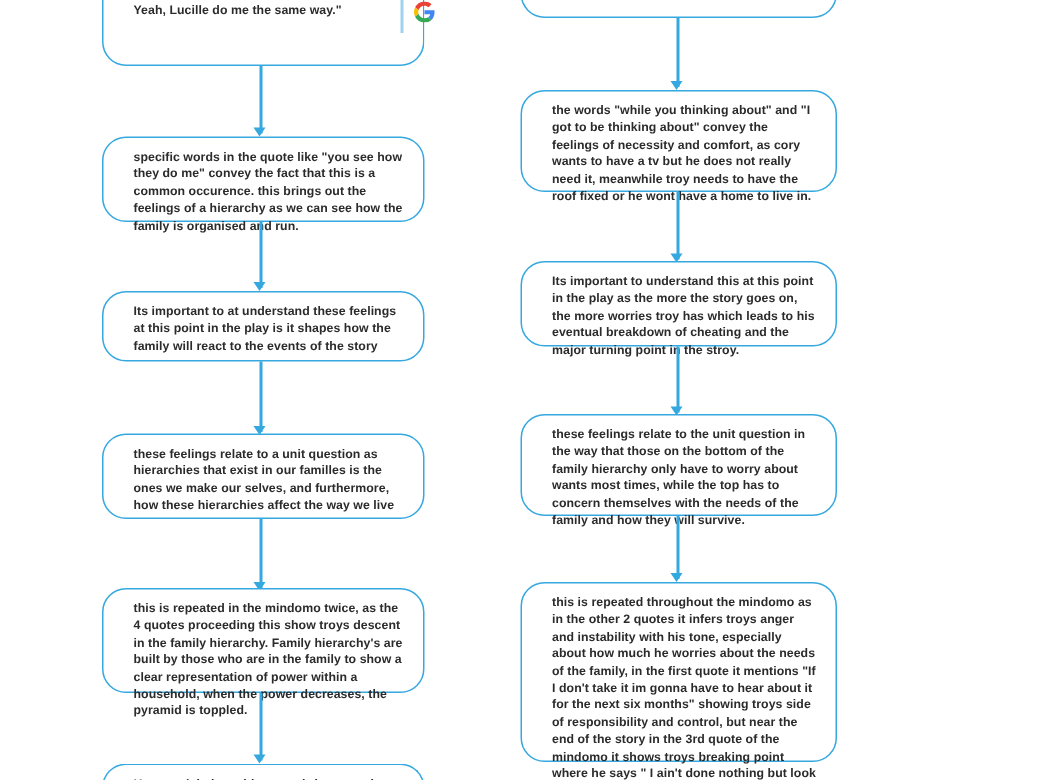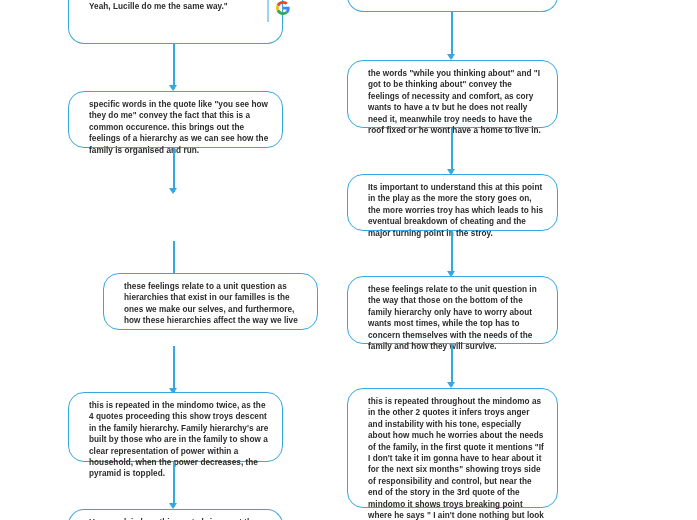--- a/index.html
+++ b/index.html
@@ -112,25 +112,28 @@
   <div class="conn" style="left:173px; top:44px; height:45px;"></div>
   <div class="arrowhead" style="left:169px; top:85px;"></div>
 
   <div class="node left" style="top:91px; height:57px;">
     <span>specific words in the quote like "you see how they do me" convey the fact that this is a common occurence. this brings out the feelings of a hierarchy as we can see how the family is organised and run.</span>
   </div>
 
   <div class="conn" style="left:173px; top:148px; height:44px;"></div>
   <div class="arrowhead" style="left:169px; top:188px;"></div>
 
+  <div class="node left" style="top:194px; height:47px;">
+    <span>Its important to at understand these feelings at this point in the play is it shapes how the family will react to the events of the story</span>
+  </div>
 
   <div class="conn" style="left:173px; top:241px; height:47px;"></div>
   <div class="arrowhead" style="left:169px; top:284px;"></div>
 
-  <div class="node left" style="top:273px; height:57px;margin-left:35px;">
+  <div class="node left" style="top:289px; height:57px;">
     <span>these feelings relate to a unit question as hierarchies that exist in our familles is the ones we make our selves, and furthermore, how these hierarchies affect the way we live</span>
   </div>
 
   <div class="conn" style="left:173px; top:346px; height:46px;"></div>
   <div class="arrowhead" style="left:169px; top:388px;"></div>
 
   <div class="node left" style="top:392px; height:70px;">
     <span>this is repeated in the mindomo twice, as the 4 quotes proceeding this show troys descent in the family hierarchy. Family hierarchy's are built by those who are in the family to show a clear representation of power within a household, when the power decreases, the pyramid is toppled.</span>
   </div>
 

